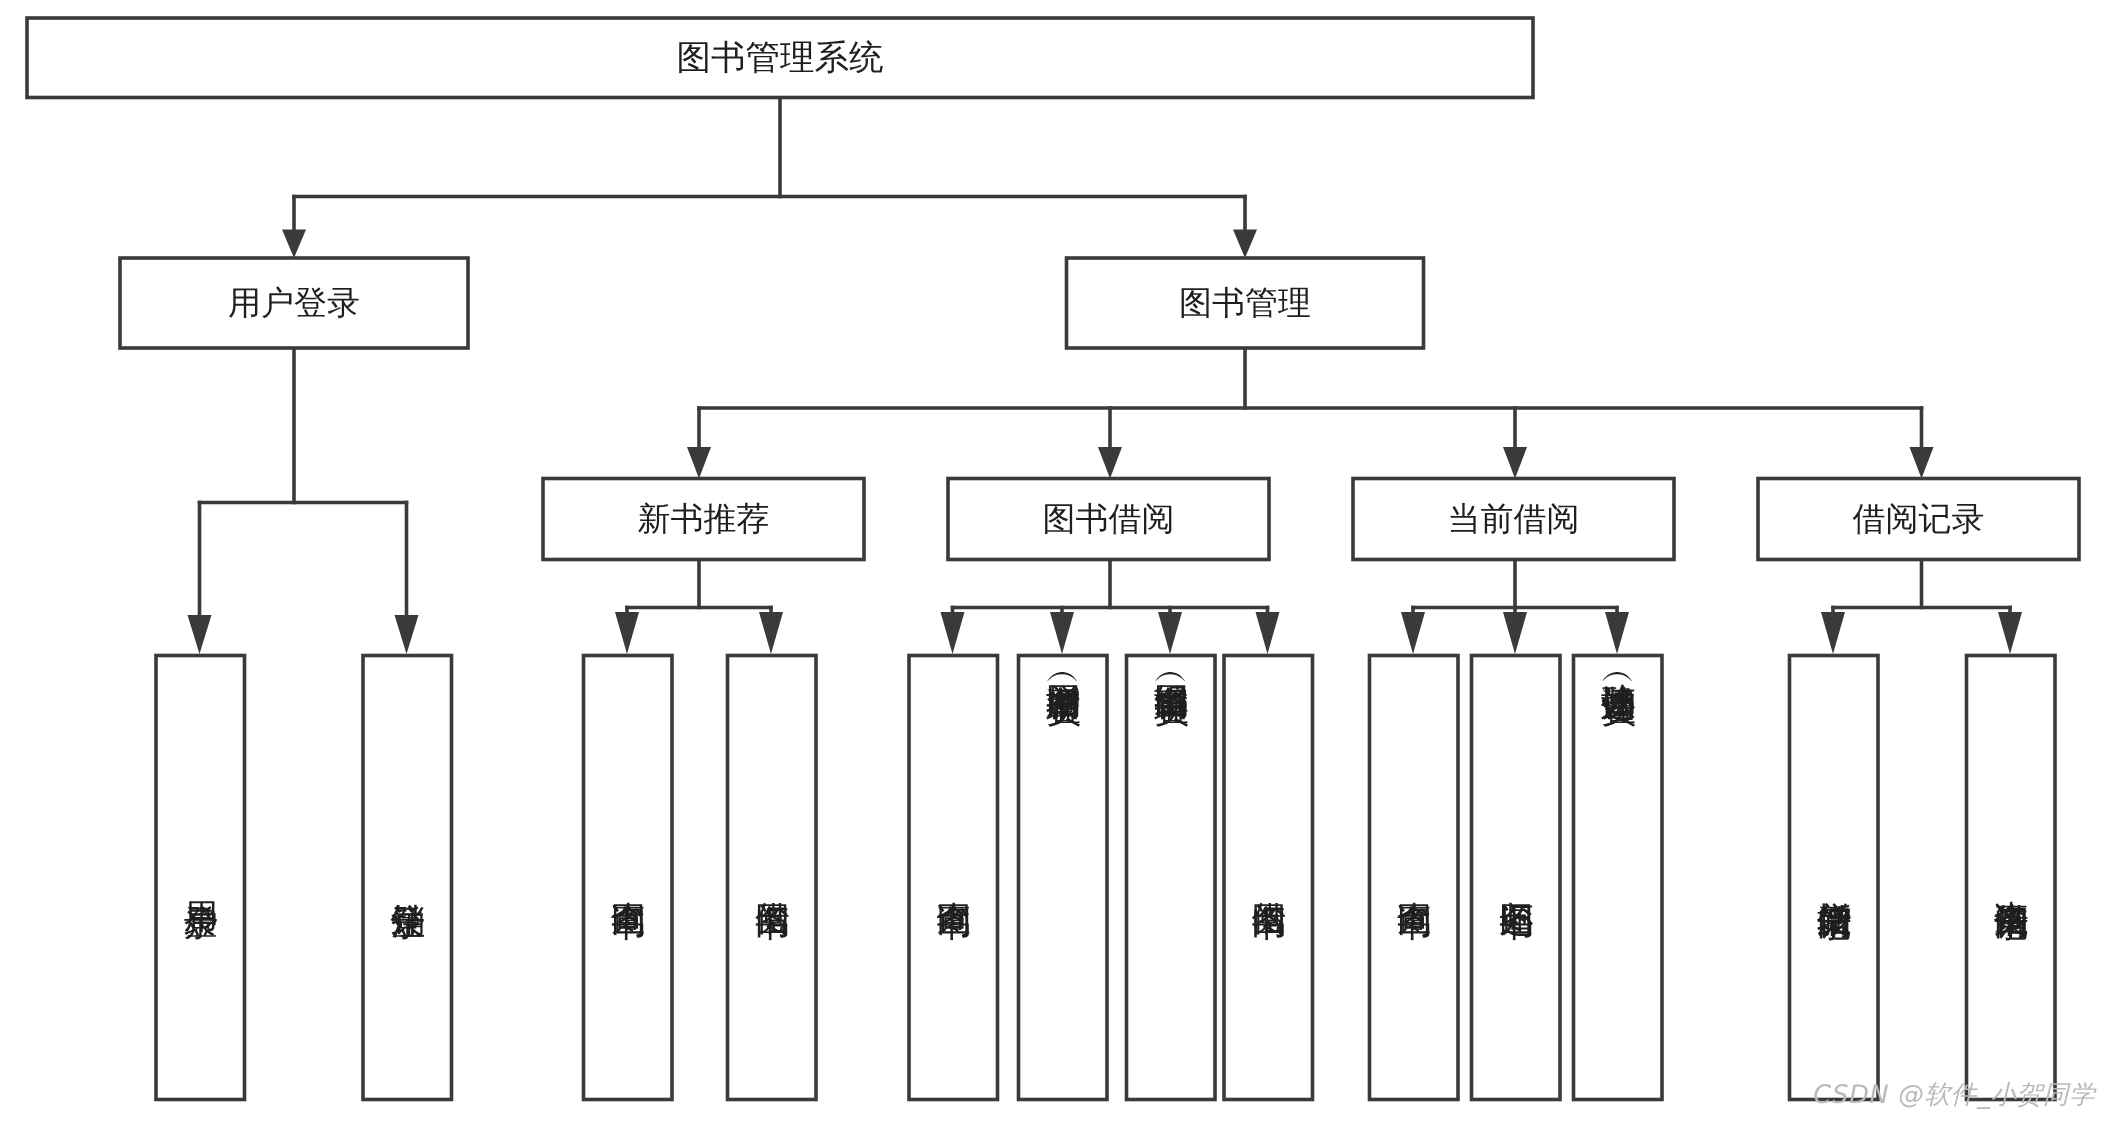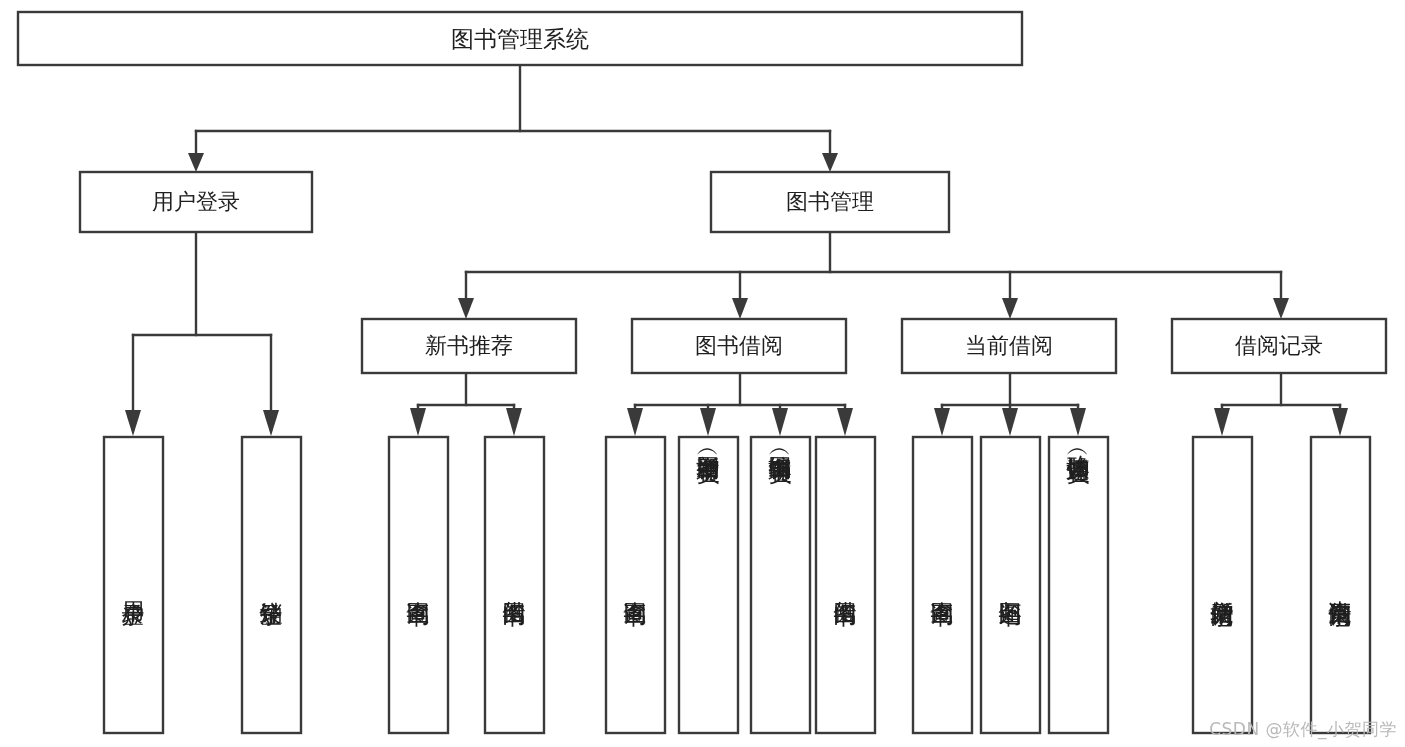--- a/index.html
+++ b/index.html
@@ -71,20 +71,21 @@
   }
   .watermark {
     position: absolute;
     right: 8px;
     bottom: 6px;
     font-family: "DejaVu Sans", "Liberation Sans", sans-serif;
     font-size: 17px;
     color: #b9b9b9;
     letter-spacing: 0.5px;
     user-select: none;
+    font-style: italic;
   }
 </style>
 </head>
 <body>
 
 <div id="diagram-root">
 
   <svg class="diagram-canvas" viewBox="0 0 1405 747">
 
     <g>

